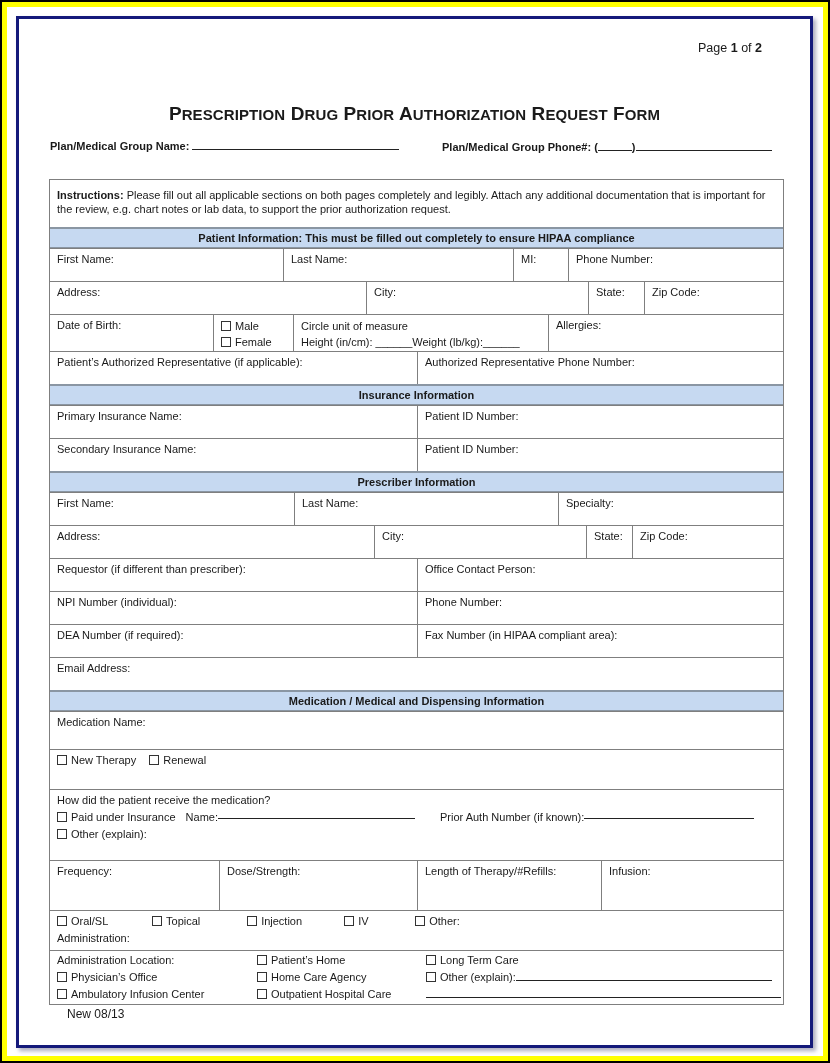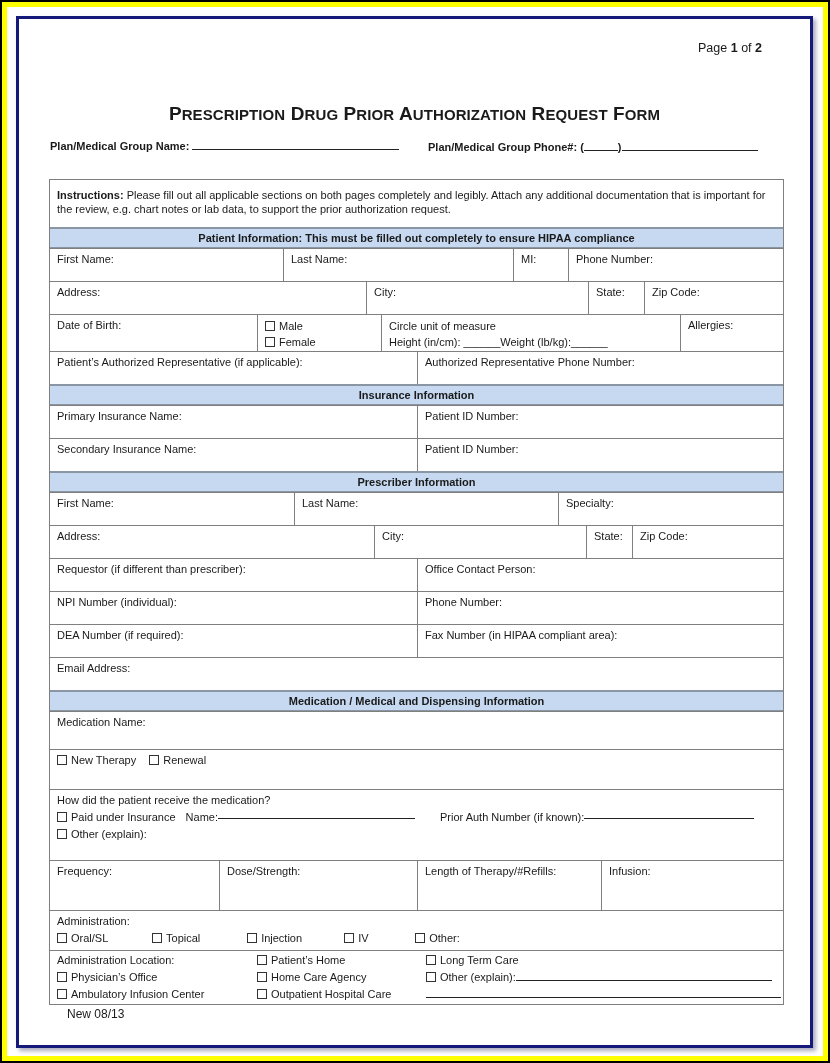--- a/index.html
+++ b/index.html
@@ -16,32 +16,32 @@
 
   .page-num { position: absolute; right: 48px; top: 22px; font-size: 12.5px; }
   .page-num b { font-weight: bold; }
 
   .title { position: absolute; left: 0; right: 0; top: 84px; text-align: center;
     font-weight: bold; font-size: 19px; letter-spacing: 0.1px; }
   .title .big { font-size: 19px; }
   .title .sm { font-size: 15px; }
 
   .hdr-left { position: absolute; left: 31px; top: 121px; font-size: 11px; font-weight: bold; }
-  .hdr-right { position: absolute; left: 409px; top: 121px; font-size: 11px; font-weight: bold; line-height: 15px; }
+  .hdr-right { position: absolute; left: 423px; top: 121px; font-size: 11px; font-weight: bold; line-height: 15px; }
   .uline { display: inline-block; border-bottom: 1px solid #222; height: 10px; vertical-align: baseline; }
 
   .form { position: absolute; left: 30px; top: 160px; width: 735px; border: 1px solid #7f7f7f; }
   .row { display: flex; border-top: 1px solid #7f7f7f; font-size: 11px; }
   .row:first-child { border-top: none; }
   .cell { padding: 4px 7px; border-left: 1px solid #7f7f7f; }
   .cell:first-child { border-left: none; }
   .sec { background: #c6d9f1; font-weight: bold; text-align: center; font-size: 11px;
     padding: 3px 0; border-top: 2px solid #8a96a3; border-bottom: 1px solid #8a96a3; }
   .h33 { height: 33px; }
-  .h37 { height: 37px; gap: 44px; }
+  .h37 { height: 37px; }
   .instr { padding: 9px 7px 8px; font-size: 11px; line-height: 13.5px; height: 47px; }
   .cb { display: inline-block; width: 10px; height: 10px; border: 1px solid #333;
     vertical-align: -1px; margin-right: 4px; }
   .line { line-height: 17px; }
   .footer { position: absolute; left: 48px; top: 988px; font-size: 12px; }
 </style>
 </head>
 <body>
 
 <div class="frame-outer"></div>
@@ -177,28 +177,28 @@
       </div>
     </div>
     <div class="row" style="height:50px">
       <div class="cell" style="width:169px">Frequency:</div>
       <div class="cell" style="width:198px">Dose/Strength:</div>
       <div class="cell" style="width:184px">Length of Therapy/#Refills:</div>
       <div class="cell" style="flex:1">Infusion:</div>
     </div>
     <div class="row" style="height:40px">
       <div class="cell line" style="flex:1; padding-top:2px">
-        <div>Administration:</div>
         <div>
           <span style="display:inline-block;width:92px"><span class="cb"></span><span>Oral/SL</span></span>
           <span style="display:inline-block;width:92px"><span class="cb"></span><span>Topical</span></span>
           <span style="display:inline-block;width:94px"><span class="cb"></span><span>Injection</span></span>
           <span style="display:inline-block;width:68px"><span class="cb"></span><span>IV</span></span>
           <span><span class="cb"></span><span>Other:</span></span>
         </div>
+        <div>Administration:</div>
       </div>
     </div>
     <div class="row" style="height:54px">
       <div class="cell line" style="flex:1; padding-top:1px; display:flex">
         <div style="width:200px">
           <div>Administration Location:</div>
           <div><span class="cb"></span><span>Physician’s Office</span></div>
           <div><span class="cb"></span><span>Ambulatory Infusion Center</span></div>
         </div>
         <div style="width:169px">

